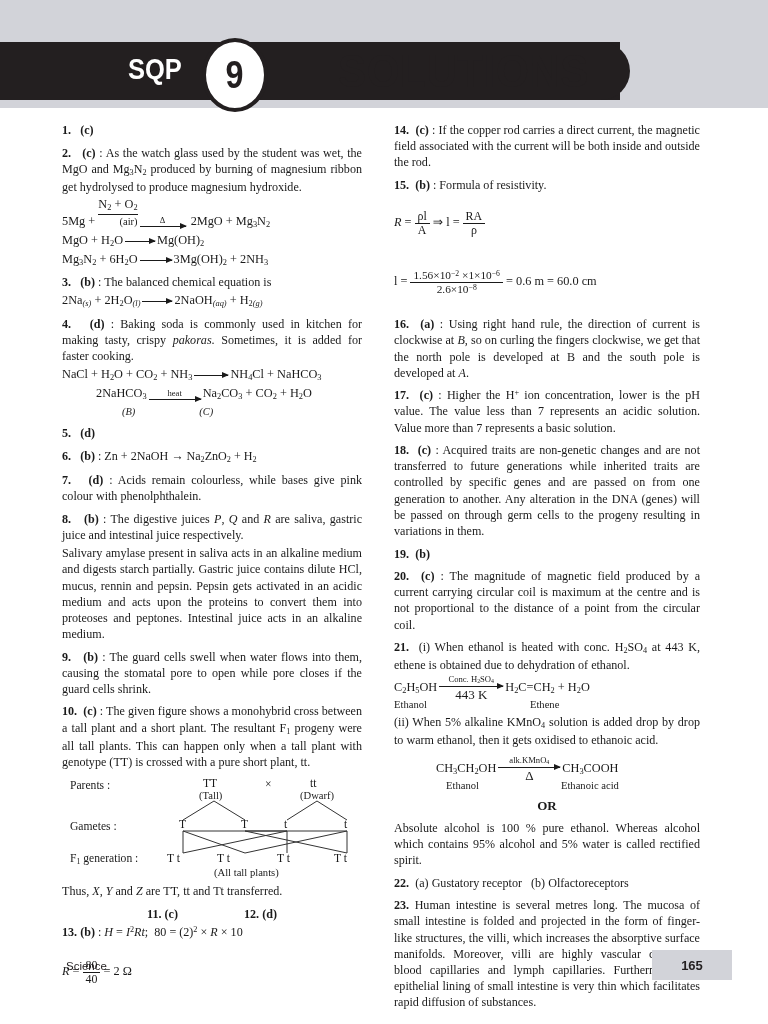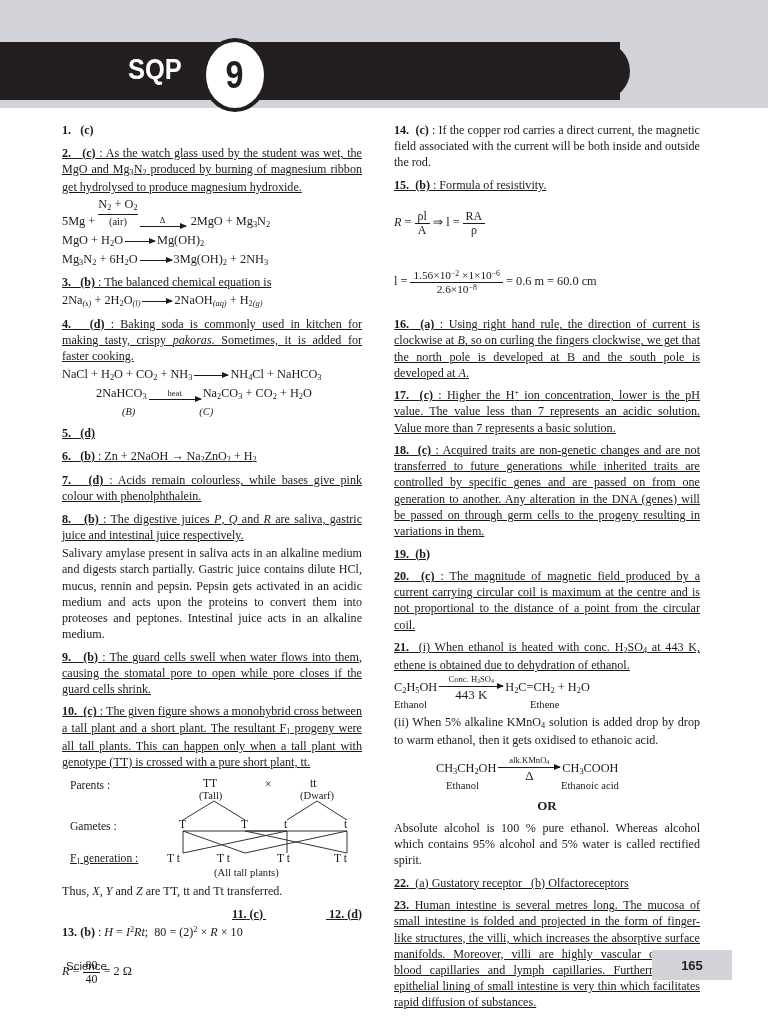--- a/index.html
+++ b/index.html
@@ -100,21 +100,21 @@
     font-size: 12.1px;
     line-height: 1.335;
     text-align: justify;
   }
   .col.right { width: 306px; }
 
   p.ans {
     margin: 0 0 2px 0;
     text-indent: 0;
   }
-  p.ans.gap { margin-top: 6.5px; text-decoration: underline; }
+  p.ans.gap { margin-top: 6.5px; }
   .num { font-weight: bold; }
   .opt { font-weight: bold; }
   i, .it { font-style: italic; }
 
   
   .eq {
     margin: 3px 0 3px 0;
     font-size: 12.3px;
     line-height: 1.18;
     text-align: left;
@@ -171,21 +171,21 @@
   }
   .frac .nu { display: block; padding: 0 3px; font-size: 0.97em; }
   .frac .de { display: block; padding: 0 3px; border-top: 1px solid #1a1a1a; font-size: 0.97em; }
 
   .underbrace {
     display: inline-block;
     text-align: center;
     line-height: 1.05;
   }
   .underbrace .ub-top { display: block; border-bottom: 1px solid #1a1a1a; padding-bottom: 1px; }
-  .underbrace .ub-lbl { display: block; font-size: 10.5px; margin-top: 1px; }
+  .underbrace .ub-lbl { display: block; font-size: 10.5px; margin-top: 1px; text-align: right; }
 
   .sublbl {
     font-size: 10.4px;
     font-style: italic;
   }
 
   .labelrow {
     display: block;
     font-size: 10.6px;
     line-height: 1.1;
@@ -359,35 +359,35 @@
       <div class="lbl" style="left:203px; top:4px;">×</div>
       <div class="lbl" style="left:248px; top:3px;">tt</div>
       <div class="lbl" style="left:238px; top:16px; font-size:10.6px;">(Dwarf)</div>
 
       <div class="lbl" style="left:8px; top:46px;">Gametes :</div>
       <div class="lbl" style="left:117px; top:44px;">T</div>
       <div class="lbl" style="left:179px; top:44px;">T</div>
       <div class="lbl" style="left:222px; top:44px;">t</div>
       <div class="lbl" style="left:282px; top:44px;">t</div>
 
-      <div class="lbl" style="left:8px; top:78px;text-decoration:underline;">
+      <div class="lbl" style="left:8px; top:78px;">
         <span>F</span><sub>1</sub><span> generation :</span>
       </div>
       <div class="lbl" style="left:105px; top:78px;">T t</div>
       <div class="lbl" style="left:155px; top:78px;">T t</div>
       <div class="lbl" style="left:215px; top:78px;">T t</div>
       <div class="lbl" style="left:272px; top:78px;">T t</div>
       <div class="lbl" style="left:152px; top:93px; font-size:10.6px;">(All tall plants)</div>
     </div>
 
     <p class="ans" style="text-align:left;">
       <span>Thus, </span><i>X</i><span>, </span><i>Y</i><span> and </span><i>Z</i><span> are TT, tt and Tt transferred.</span>
     </p>
 
-    <p class="ans gap" style="text-align:right;">
+    <p class="ans gap" style="text-align:center;">
       <span class="num">11.</span>
       <span class="opt">(c)</span>
       <span style="display:inline-block;width:60px;"></span>
       <span class="num">12.</span>
       <span class="opt">(d)</span>
     </p>
 
     <p class="ans" style="text-align:left;">
       <span class="num">13.</span>
       <span class="opt">(b)</span> : <i>H</i> = <i>I</i><sup>2</sup><i>Rt</i>;&nbsp; 80 = (2)<sup>2</sup> × <i>R</i> × 10

